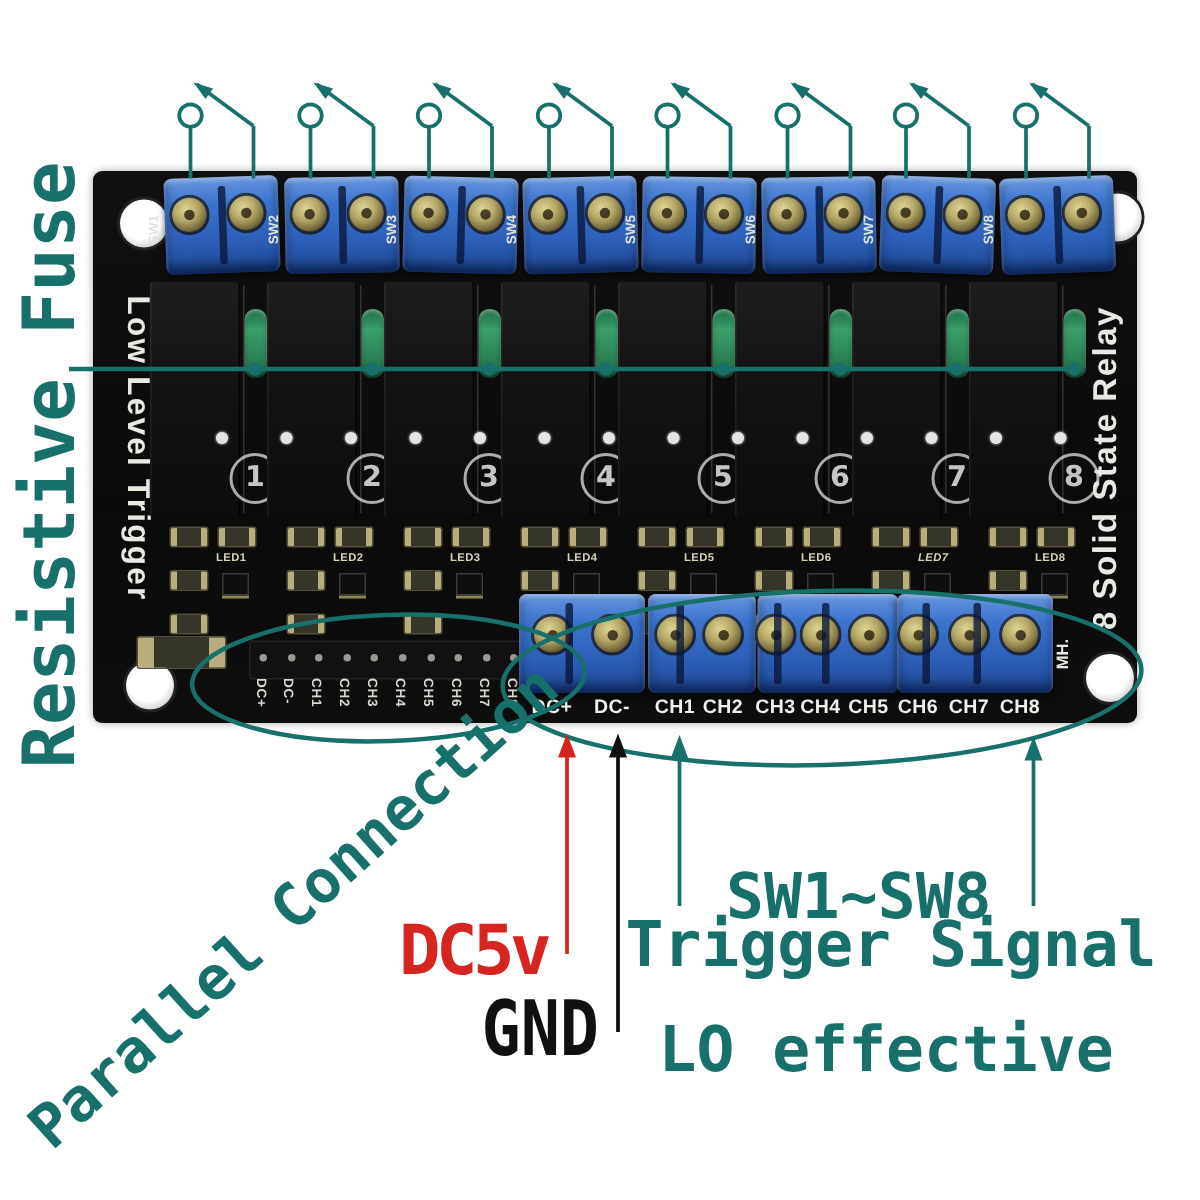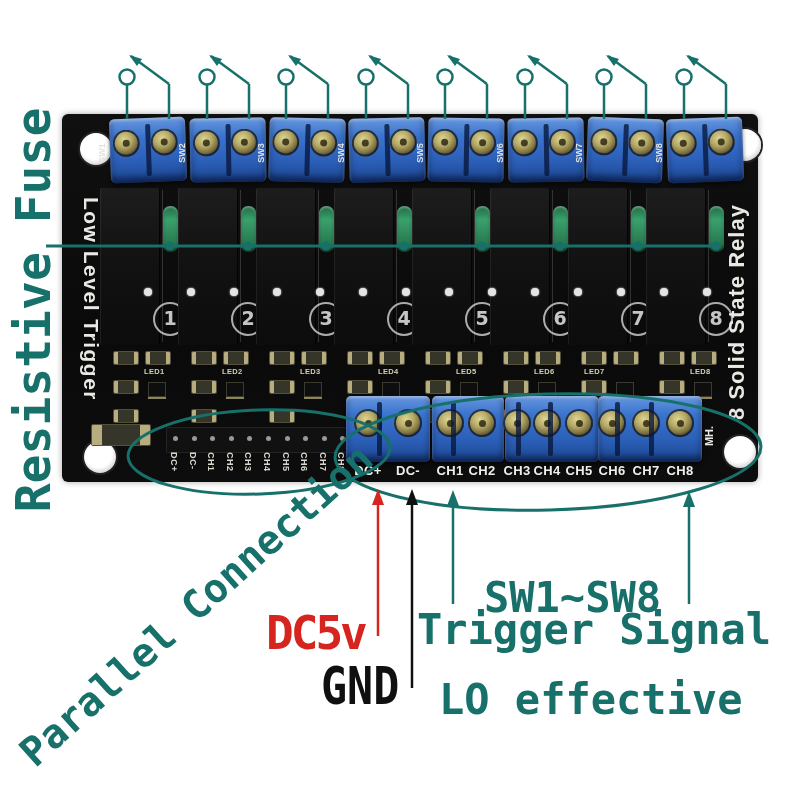--- a/index.html
+++ b/index.html
@@ -136,21 +136,21 @@
       <div class="ledlbl" style="position: absolute; left: 534px; top: 367px;">LED6</div>
       <div class="chip" style="position: absolute; left: 538px; top: 382px;"></div>
       <div class="slab" style="position: absolute; left: 568px;"></div>
       <div class="glint" style="position: absolute; left: 630px;"></div>
       <div class="fuse" style="position: absolute; left: 631px;"></div>
       <div class="chnum" style="position: absolute; left: 621px; top: 302px;">7</div>
       <div class="smd" style="position: absolute; left: 582px; top: 352px;"></div>
       <div class="smd" style="position: absolute; left: 582px; top: 381px;"></div>
       <div class="smd" style="position: absolute; left: 582px; top: 410px;"></div>
       <div class="smd" style="position: absolute; left: 614px; top: 352px;"></div>
-      <div class="ledlbl" style="position: absolute; left: 584px; top: 367px;">LED7</div>
+      <div class="ledlbl" style="position: absolute; left: 612px; top: 367px; font-style: italic;">LED7</div>
       <div class="chip" style="position: absolute; left: 616px; top: 382px;"></div>
       <div class="slab" style="position: absolute; left: 646px;"></div>
       <div class="glint" style="position: absolute; left: 708px;"></div>
       <div class="fuse" style="position: absolute; left: 709px;"></div>
       <div class="chnum" style="position: absolute; left: 699px; top: 302px;">8</div>
       <div class="smd" style="position: absolute; left: 660px; top: 352px;"></div>
       <div class="smd" style="position: absolute; left: 660px; top: 381px;"></div>
       <div class="smd" style="position: absolute; left: 660px; top: 410px;"></div>
       <div class="smd" style="position: absolute; left: 692px; top: 352px;"></div>
       <div class="ledlbl" style="position: absolute; left: 690px; top: 367px;">LED8</div>

